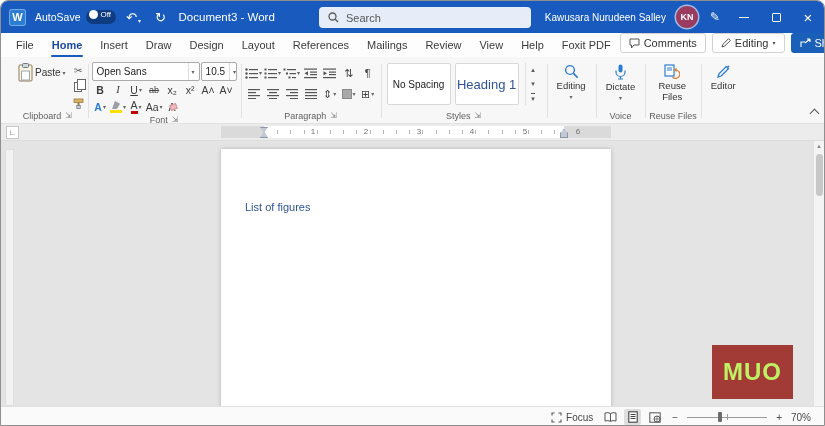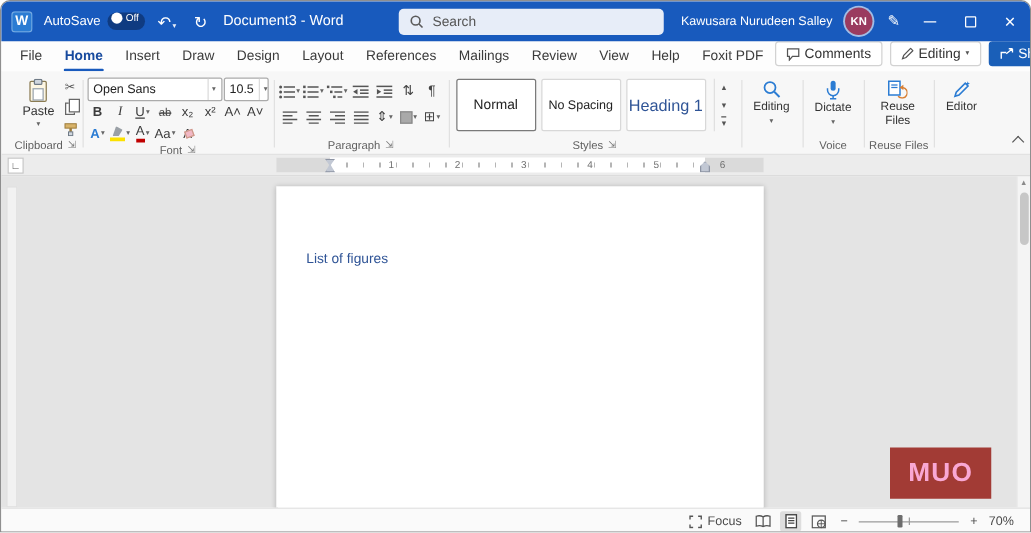--- a/index.html
+++ b/index.html
@@ -42,21 +42,21 @@
   
   .ribbon{height:67px;background:#f7f7f7;display:flex;align-items:stretch;padding:2px 14px 0 6px;border-bottom:1px solid #e2e2e2;position:relative}
   .rgroup{display:flex;flex-direction:column;padding:0 4px;position:relative}
   .rgroup.sep::before{content:"";position:absolute;left:0;top:5px;bottom:5px;width:1px;background:#e1e1e1}
   .rg-content{flex:1;display:flex;align-items:flex-start}
   .rg-label{height:15px;display:flex;align-items:center;justify-content:center;gap:4px;font-size:9px;color:#5f5f5f}
   .launcher{font-size:8px;color:#777;line-height:1}
   .car{font-size:6px;color:#666;line-height:1}
 
   
-  .paste-btn{display:flex;flex-direction:column;align-items:center;gap:2px;padding:4px 7px 0;font-size:10px;color:#333}
+  .paste-btn{display:flex;flex-direction:row;align-items:center;gap:2px;padding:4px 7px 0;font-size:10px;color:#333}
   .clip-col{display:flex;flex-direction:column;gap:4px;padding-top:6px;align-items:center}
   .small-ico{font-size:10px;color:#555;line-height:1;height:12px;display:flex;align-items:center}
   .ico-copy{position:relative;width:8px;height:10px;border:1px solid #666;background:#fff}
   .ico-copy::before{content:"";position:absolute;left:2px;top:-4px;width:7px;height:9px;border:1px solid #666;background:#fff}
 
   
   .fcol{display:flex;flex-direction:column;gap:1px;padding-top:3px}
   .frow{display:flex;align-items:center;gap:1px}
   .select{background:#fff;border:1px solid #ababab;height:19px;display:flex;align-items:center;font-size:10px;color:#222;padding:0 4px;gap:4px;border-radius:2px}
   .select .car{margin-left:auto;border-left:1px solid #dcdcdc;padding-left:3px;height:100%;display:flex;align-items:center}
@@ -106,21 +106,21 @@
   .hr-num{position:absolute;top:1px;font-size:8px;color:#707070;transform:translateX(-50%);z-index:2}
   .indent-marker{position:absolute;z-index:3;background:#c2c8d4;border:1px solid #8d94a3}
   .im-left{left:39px;top:1px;width:8px;height:11px;clip-path:polygon(0 0,100% 0,58% 45%,100% 100%,0 100%,42% 45%)}
   .im-right{left:339px;top:3px;width:8px;height:9px;clip-path:polygon(50% 0,100% 45%,100% 100%,0 100%,0 45%)}
 
   
   .docarea{position:relative;height:265px;background:#e4e4e4;overflow:hidden}
   .v-ruler{position:absolute;left:4px;top:8px;bottom:0;width:9px;background:#f2f2f2;border:1px solid #dedede}
   .page{position:absolute;left:220px;top:8px;width:390px;height:300px;background:#fff;box-shadow:0 0 4px rgba(0,0,0,.22)}
   .doc-heading{position:absolute;left:24px;top:52px;font-size:11px;font-weight:normal;color:var(--c-heading_blue,#2F5496)}
-  .watermark{position:absolute;right:31px;bottom:7px;width:81px;height:41px;background:var(--c-watermark_bg,#A23B35);color:#f9a8d4;display:flex;align-items:center;justify-content:center;font-size:21px;font-weight:bold;letter-spacing:1px}
+  .watermark{position:absolute;right:31px;bottom:7px;width:81px;height:54px;background:var(--c-watermark_bg,#A23B35);color:#bef264;display:flex;align-items:center;justify-content:center;font-size:24px;font-weight:bold;letter-spacing:1px}
   .scrollbar{position:absolute;right:0;top:0;bottom:0;width:11px;background:#f4f4f4;border-left:1px solid #e2e2e2}
   .sb-up{position:absolute;top:1px;left:0;right:0;text-align:center;font-size:7px;color:#8a8a8a}
   .sb-thumb{position:absolute;top:13px;left:2px;width:7px;height:42px;background:#c7c7c7;border-radius:4px}
 
   
   .statusbar{height:21px;background:#fafafa;border-top:1px solid #e0e0e0;display:flex;align-items:center;padding:0 8px;font-size:10px;color:#4a4a4a}
   .sb-left{display:flex;align-items:center;gap:15px}
   .sb-item{display:flex;align-items:center;gap:4px;white-space:nowrap;cursor:default}
   .sb-right{margin-left:auto;display:flex;align-items:center;gap:9px}
   .viewicons{display:flex;align-items:center;gap:5px}
@@ -439,23 +439,20 @@
       </div>
       <div class="rg-label">
         <span>Paragraph</span>
         <span class="launcher">⇲</span>
       </div>
     </div>
 
     <div class="rgroup sep">
       <div class="rg-content">
         <div class="styles-wrap">
-          <span class="style-card selected">
-              <span class="st-normal">Normal</span>
-            </span>
           <span class="style-card">
               <span class="st-nospace">No Spacing</span>
             </span>
           <span class="style-card">
               <span class="st-h1">Heading 1</span>
             </span>
           <span class="styles-arrows">
             <span class="st-arrow">▴</span>
             <span class="st-arrow">▾</span>
             <span class="st-arrow more">

